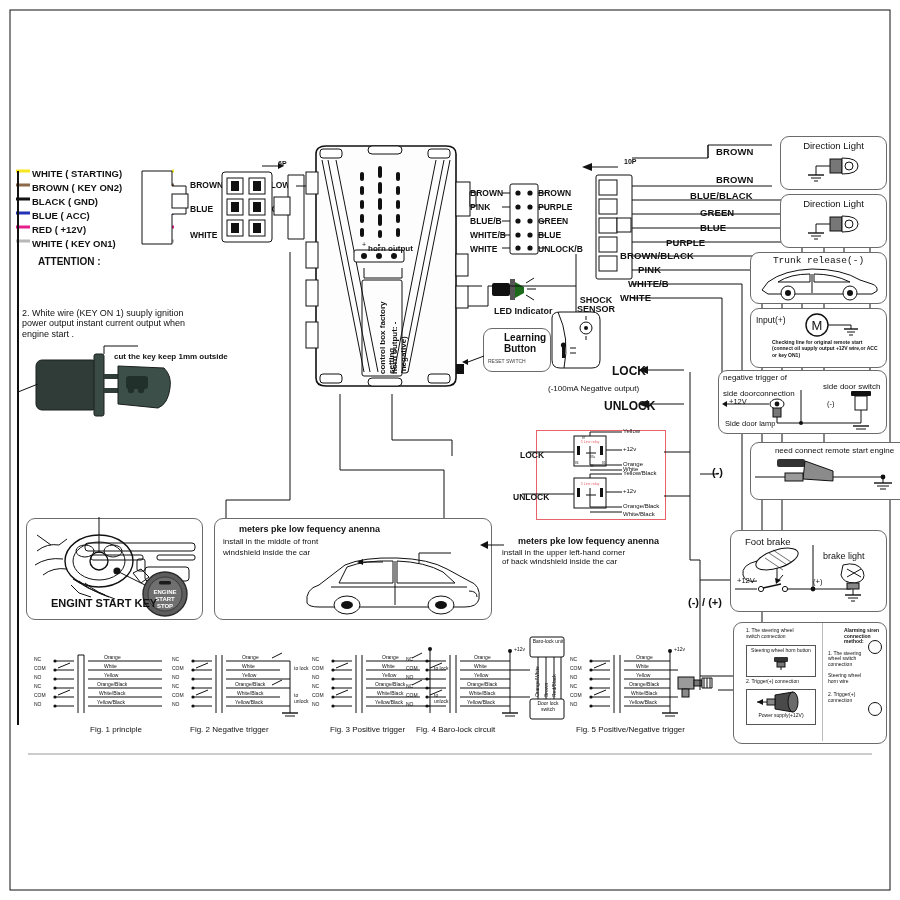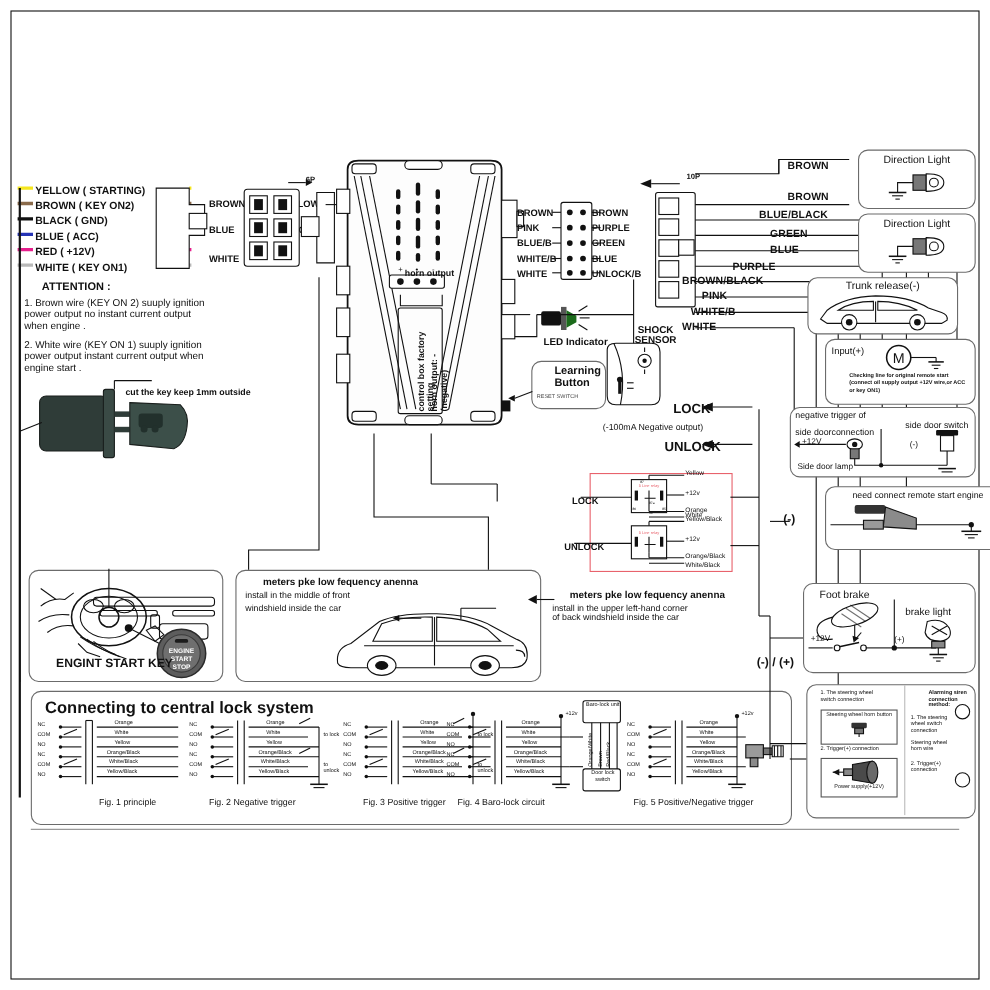--- a/index.html
+++ b/index.html
@@ -46,21 +46,21 @@
   <svg class="abs" style="left:16px;top:165px;" width="160" height="90" data-name="harness-wire-lines">
     <line x1="0" y1="6" x2="158" y2="6" stroke="#f5e61e" stroke-width="3"></line>
     <line x1="0" y1="20" x2="158" y2="20" stroke="#8a6a4a" stroke-width="3"></line>
     <line x1="0" y1="34" x2="158" y2="34" stroke="#111111" stroke-width="3"></line>
     <line x1="0" y1="48" x2="158" y2="48" stroke="#2433b5" stroke-width="3"></line>
     <line x1="0" y1="62" x2="158" y2="62" stroke="#e61f8c" stroke-width="3"></line>
     <line x1="0" y1="76" x2="158" y2="76" stroke="#b8b8b8" stroke-width="3"></line>
     <line x1="2" y1="6" x2="2" y2="560" stroke="#111" stroke-width="2"></line>
   </svg>
 
-  <div class="abs" style="left:30px;top:168px;width:140px;" data-name="harness-wire-label-0">YELLOW ( STARTING)</div>
+  <div class="abs" style="left:30px;top:168px;width:140px;" data-name="harness-wire-label-0">WHITE ( STARTING)</div>
   <div class="abs" style="left:30px;top:182px;width:140px;" data-name="harness-wire-label-1">BROWN ( KEY ON2)</div>
   <div class="abs" style="left:30px;top:196px;width:140px;" data-name="harness-wire-label-2">BLACK ( GND)</div>
   <div class="abs" style="left:30px;top:210px;width:140px;" data-name="harness-wire-label-3">BLUE  ( ACC)</div>
   <div class="abs" style="left:30px;top:224px;width:140px;" data-name="harness-wire-label-4">RED  ( +12V)</div>
   <div class="abs" style="left:30px;top:238px;width:140px;" data-name="harness-wire-label-5">WHITE ( KEY ON1)</div>
   <style>
     #sheet > div[data-name^="harness-wire-label"]{font-size:9.5px;font-weight:bold;background:#fff;padding-left:2px;}
   </style>
 
   <svg class="abs" style="left:142px;top:168px;" width="60" height="80" data-name="harness-plug-left">
@@ -93,21 +93,20 @@
     <line x1="40" y1="-6" x2="56" y2="-6" class="ln thin"></line>
     <polygon points="56,-9 62,-6 56,-3" class="fillk"></polygon>
   </svg>
 
   <svg class="abs" style="left:274px;top:175px;" width="32" height="66" data-name="connector-6p-stub">
     <path d="M14,0 L30,0 L30,64 L14,64 Z" class="fillw"></path>
     <rect x="0" y="22" width="16" height="18" class="fillw"></rect>
   </svg>
 
   <div class="abs lbl lbl-b" style="left:22px;top:256px;font-size:10px;" data-name="attention-title">ATTENTION :</div>
-  <div class="abs lbl" style="left:22px;top:270px;width:175px;" data-name="attention-item-0">1. Brown wire (KEY  ON 2) suuply ignition power output no instant current output when engine .</div>
   <div class="abs lbl" style="left:22px;top:308px;width:175px;" data-name="attention-item-1">2. White wire (KEY  ON 1) suuply ignition power output  instant current output when engine start .</div>
 
   <div class="abs lbl-b" style="left:98px;top:352px;font-size:8px;" data-name="key-cut-note">cut the key keep 1mm outside</div>
   <svg class="abs" style="left:18px;top:352px;" width="160" height="72" data-name="ignition-key-illustration">
     <rect x="18" y="8" width="62" height="50" rx="6" fill="#2f3c38" stroke="#1a1f1d"></rect>
     <rect x="76" y="2" width="10" height="62" rx="2" fill="#3a4a45" stroke="#1a1f1d"></rect>
     <rect x="86" y="22" width="14" height="5" fill="#2f3c38"></rect>
     <rect x="86" y="36" width="14" height="5" fill="#2f3c38"></rect>
     <path d="M100,14 L146,16 Q154,24 152,36 Q150,52 140,56 L100,52 Z" fill="#3c4f49" stroke="#1a1f1d"></path>
     <rect x="108" y="24" width="22" height="13" rx="3" fill="#22302c"></rect>
@@ -342,21 +341,21 @@
       <rect x="30" y="6" width="12" height="14" fill="#777" stroke="#111"></rect>
       <path d="M42,5 Q58,5 58,13 Q58,21 42,21 Z" class="fillw"></path>
       <circle cx="49" cy="13" r="4" class="ln thin nofill"></circle>
       <path d="M30,13 L16,13 L16,22" class="ln thin"></path>
       <line x1="8" y1="22" x2="24" y2="22" class="ln med"></line>
       <line x1="11" y1="25" x2="21" y2="25" class="ln thin"></line>
       <line x1="14" y1="28" x2="18" y2="28" class="ln thin"></line>
     </svg>
   </div>
 
-  <div class="abs panel" style="left:734px;top:252px;width:135px;height:50px;" data-name="trunk-release-panel">
+  <div class="abs panel" style="left:750px;top:252px;width:135px;height:50px;font-family:Liberation Mono, monospace;" data-name="trunk-release-panel">
     <div class="ctr" style="font-size:9.5px;padding-top:2px;" data-name="trunk-release-label">Trunk release(-)</div>
     <svg style="margin:0 auto;" width="125" height="34" data-name="car-side-icon">
       <path d="M6,24 L12,16 Q28,4 56,3 Q86,3 104,14 L116,18 Q122,20 121,25 L116,28 L12,28 Z" class="fillw"></path>
       <path d="M22,16 Q34,8 54,8 L54,16 Z" class="ln thin"></path>
       <path d="M58,8 Q78,8 94,16 L58,16 Z" class="ln thin"></path>
       <line x1="56" y1="8" x2="56" y2="27" class="ln thin"></line>
       <circle cx="32" cy="27" r="7" class="fillw"></circle>
         <circle cx="32" cy="27" r="3" class="fillk"></circle>
       <circle cx="94" cy="27" r="7" class="fillw"></circle>
         <circle cx="94" cy="27" r="3" class="fillk"></circle>
@@ -593,23 +592,20 @@
   <div class="abs" style="left:502px;top:536px;width:180px;" data-name="antenna-rear-block">
     <div class="lbl-b" style="font-size:9px;" data-name="antenna-rear-title">meters pke low fequency anenna</div>
     <div style="font-size:8px;padding-top:2px;" data-name="antenna-rear-line-1">install in the  upper left-hand corner</div>
     <div style="font-size:8px;" data-name="antenna-rear-line-2">of back windshield inside the car</div>
   </div>
   <svg class="abs" style="left:478px;top:538px;" width="28" height="16" data-name="antenna-rear-arrow">
     <line x1="26" y1="7" x2="10" y2="7" class="ln thin"></line>
     <polygon points="10,3 2,7 10,11" class="fillk"></polygon>
   </svg>
 
-  <div class="abs panel" style="left:28px;top:628px;width:690px;height:120px;" data-name="central-lock-panel">
-    <div class="abs hdr" style="left:12px;top:6px;" data-name="central-lock-heading">Connecting to central lock system</div>
-  </div>
 
   <div class="abs" style="left:34px;top:655px;width:136px;height:90px;" data-name="central-lock-figure-1">
     <svg width="136" height="66" data-name="figure-1-circuit">
       <g class="ln thin">
         <line x1="20" y1="6" x2="40" y2="6"></line>
           <line x1="20" y1="15" x2="40" y2="15"></line>
           <line x1="20" y1="24" x2="40" y2="24"></line>
         <line x1="20" y1="33" x2="40" y2="33"></line>
           <line x1="20" y1="42" x2="40" y2="42"></line>
           <line x1="20" y1="51" x2="40" y2="51"></line>

